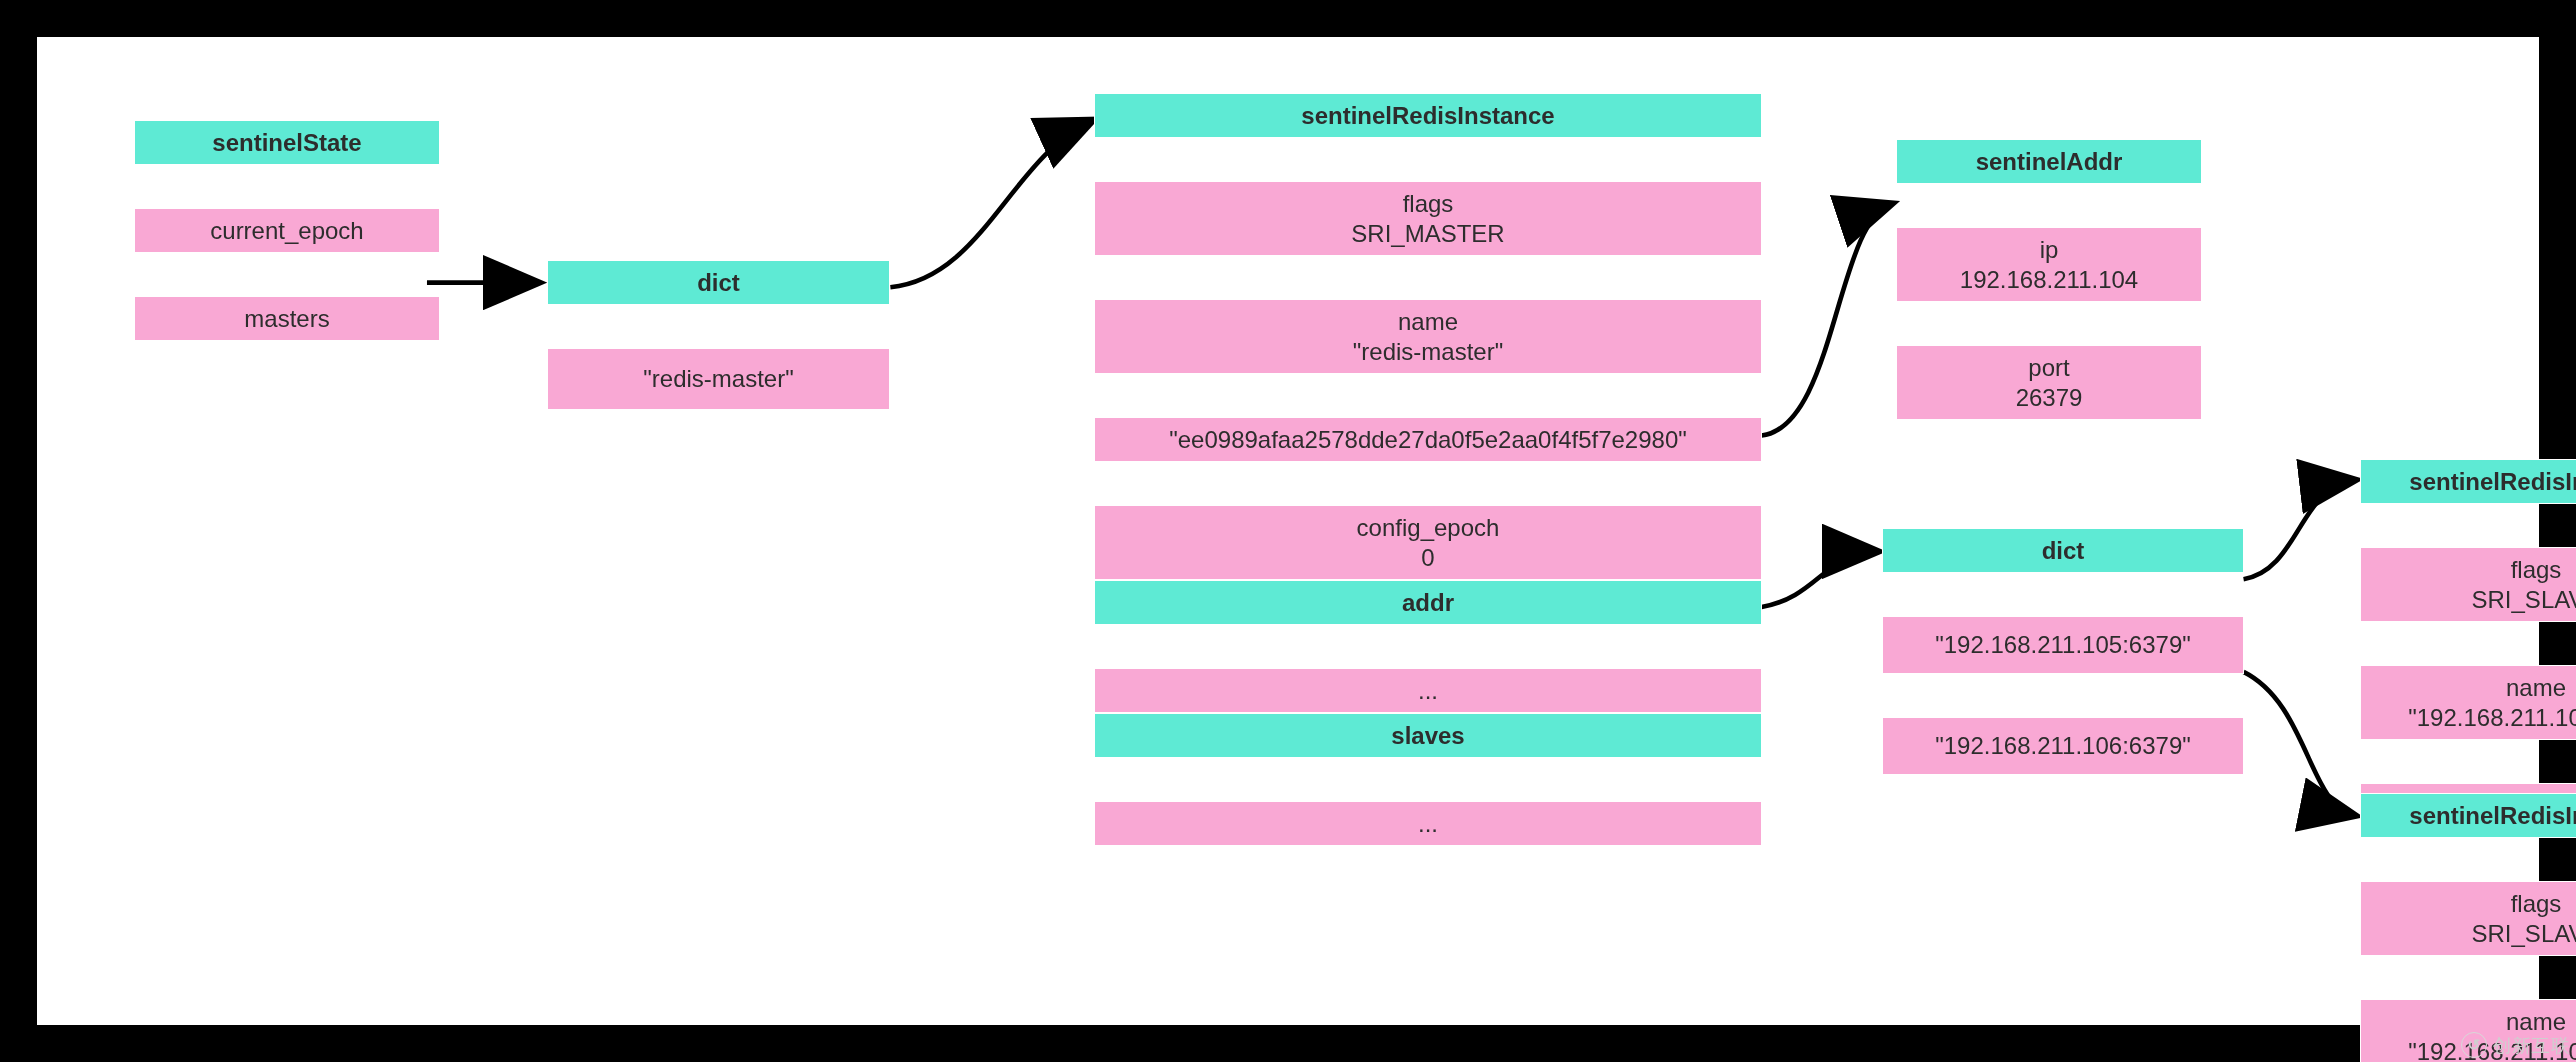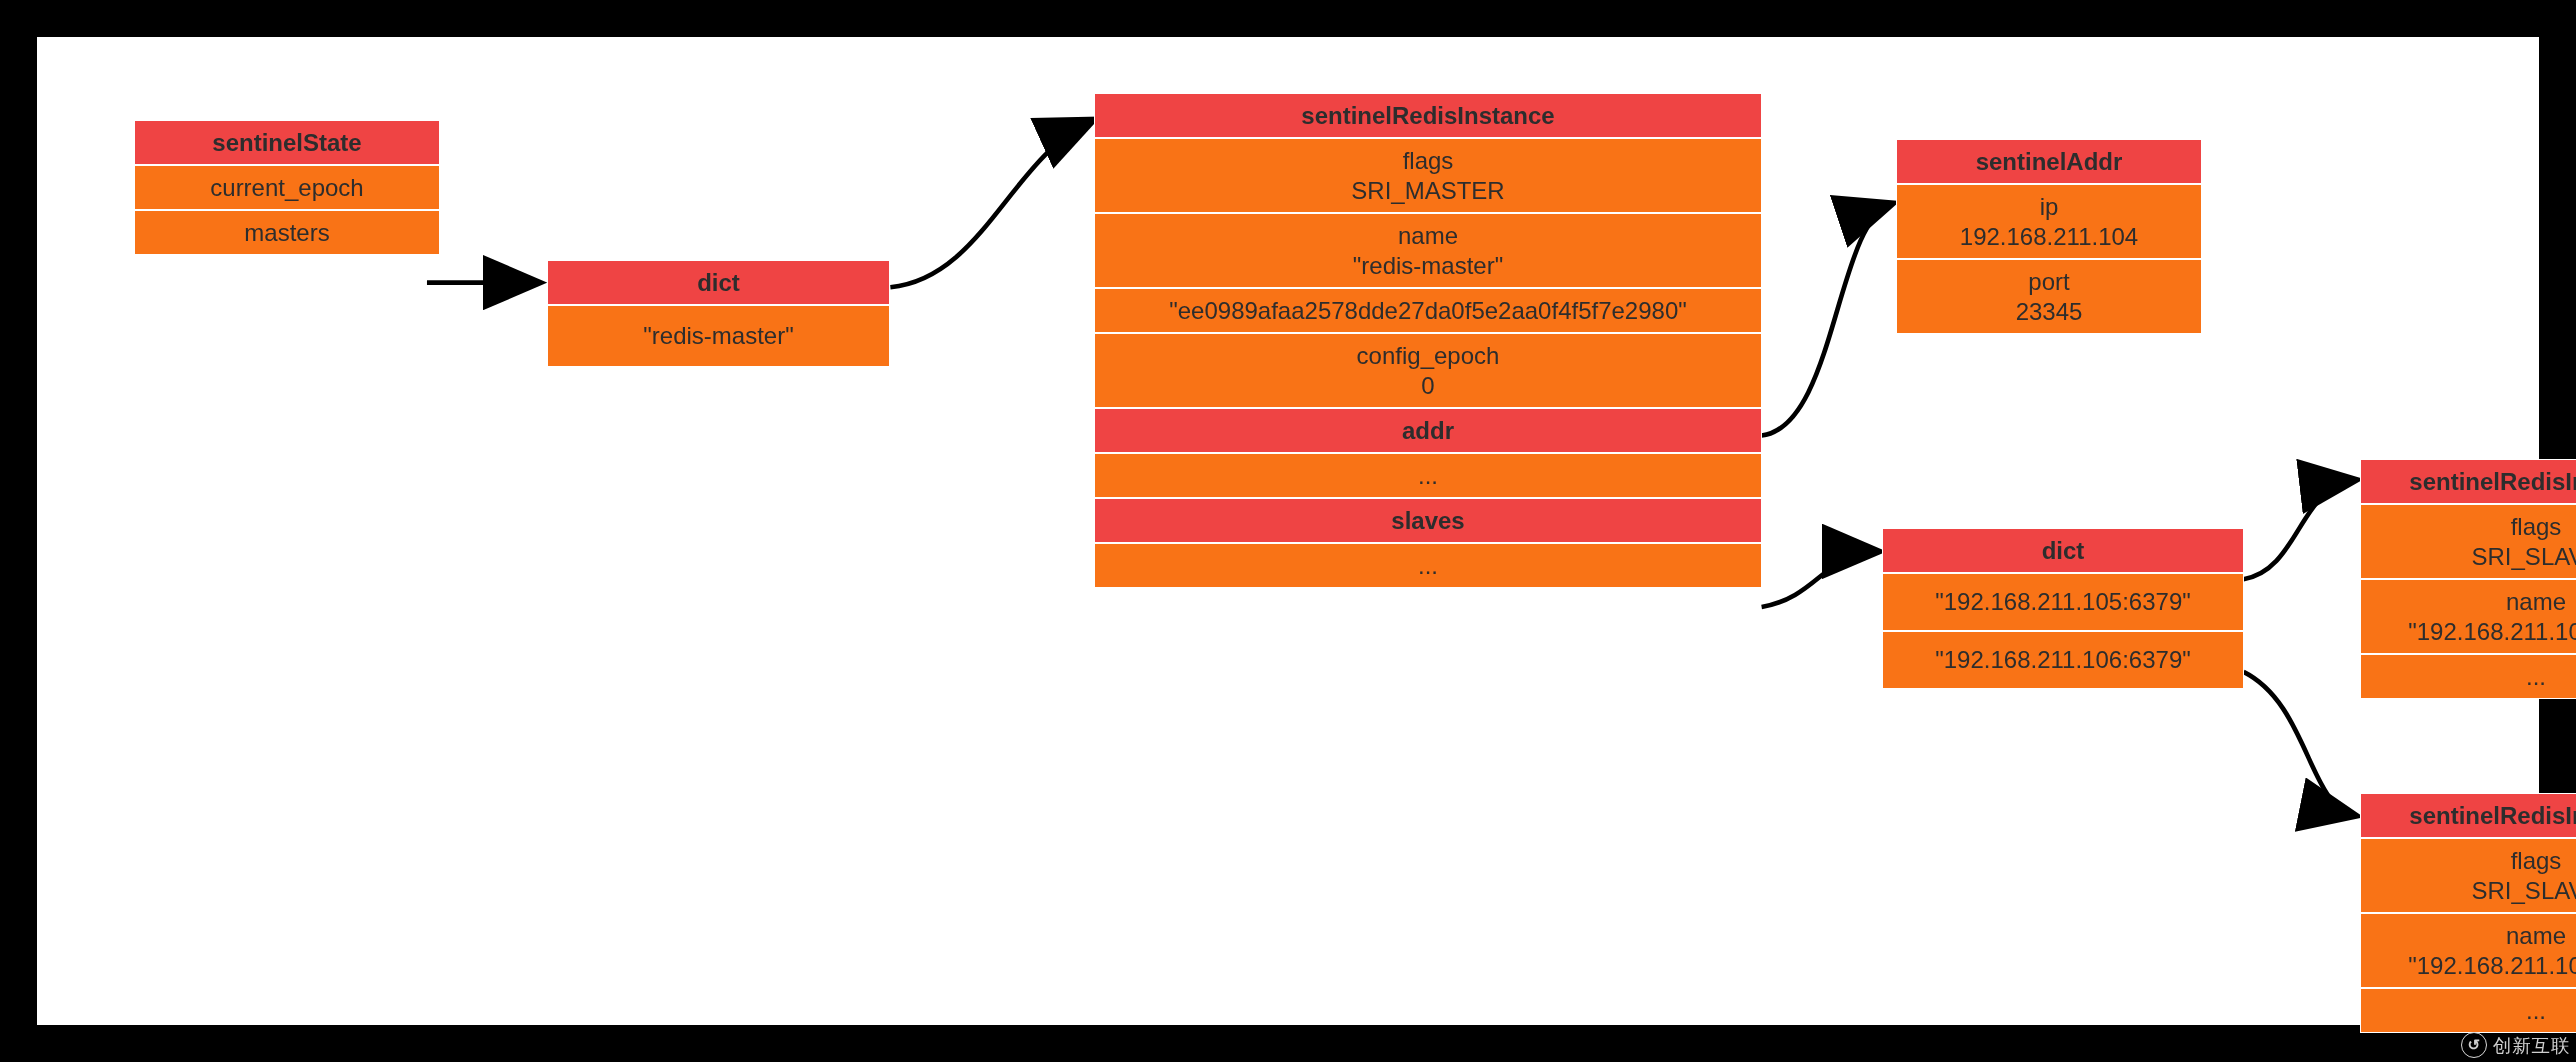--- a/index.html
+++ b/index.html
@@ -24,25 +24,26 @@
     position: absolute;
   }
   .row {
     border: 1.9px solid #fff;
     text-align: center;
     line-height: 1.25;
     padding: 7.4px 3.7px 5.6px 3.7px;
     box-sizing: border-box;
   }
   .hdr {
-    background: #ef4444;
+    background: #5eead4;
     font-weight: 700;
   }
   .cell {
-    background: #f97316;
+    background: #f9a8d4;
+    margin-top: 43px;
   }
   .lbl { display:block; }
   svg.arrows {
     position: absolute;
     left: 0;
     top: 0;
     width: 2502px;
     height: 988px;
     pointer-events: none;
   }
@@ -129,21 +130,21 @@
   </div>
 
   <div class="box" style="left:1859px; top:102px; width:306px;">
     <div class="row hdr">sentinelAddr</div>
     <div class="row cell">
       <span class="lbl">ip</span>
       <span class="lbl">192.168.211.104</span>
     </div>
     <div class="row cell">
       <span class="lbl">port</span>
-      <span class="lbl">23345</span>
+      <span class="lbl">26379</span>
     </div>
   </div>
 
   <div class="box" style="left:1845px; top:491px; width:362px;">
     <div class="row hdr">dict</div>
     <div class="row cell" style="padding:13px 3.7px;">"192.168.211.105:6379"</div>
     <div class="row cell" style="padding:13px 3.7px;">"192.168.211.106:6379"</div>
   </div>
 
   <div class="box" style="left:2323px; top:422px; width:352px;">

